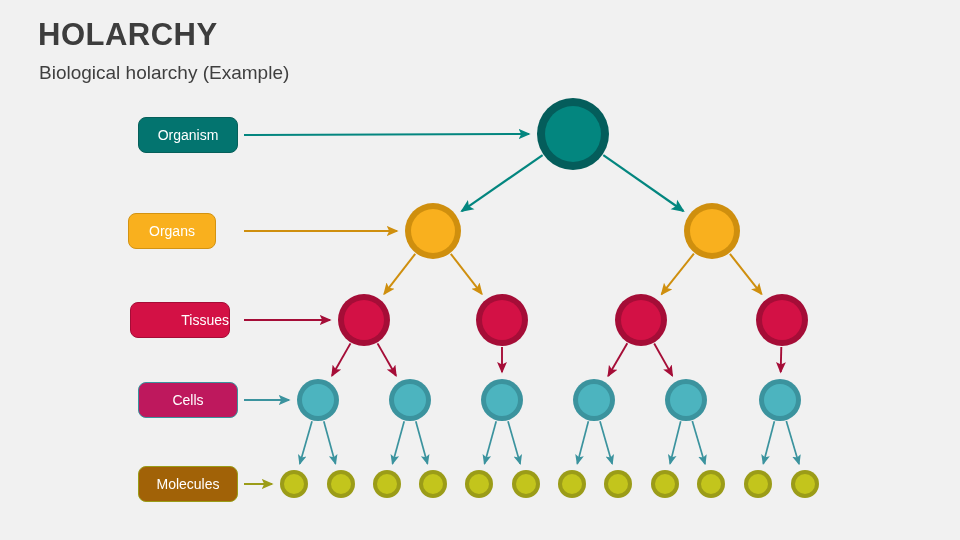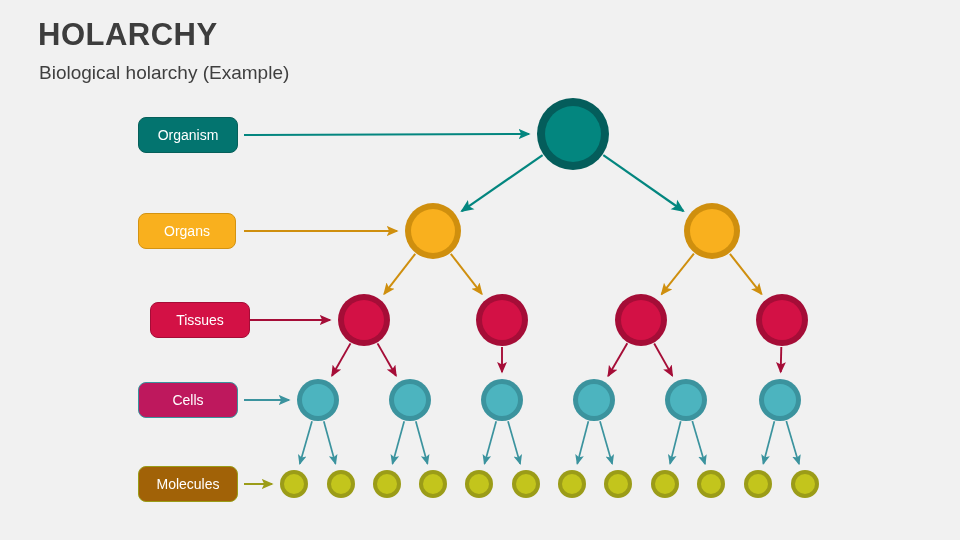--- a/index.html
+++ b/index.html
@@ -195,24 +195,24 @@
         <g>
           <circle cx="805" cy="484" r="14" fill="#9b9c18"></circle>
           <circle cx="805" cy="484" r="10" fill="#c3c51c"></circle>
         </g>
       </g>
   </svg>
 
   <div class="label-box label-organism" style="left: 138px; top: 117px; width: 100px; height: 36px;">
     <span>Organism</span>
   </div>
-  <div class="label-box label-organs" style="left: 138px; top: 213px; width: 98px; height: 36px;">
+  <div class="label-box label-organs" style="left: 128px; top: 213px; width: 88px; height: 36px;">
     <span>Organs</span>
   </div>
-  <div class="label-box label-tissues" style="left: 150px; top: 302px; width: 100px; height: 36px;">
+  <div class="label-box label-tissues" style="left: 130px; top: 302px; width: 100px; height: 36px; justify-content: flex-end;">
     <span>Tissues</span>
   </div>
   <div class="label-box label-cells" style="left: 138px; top: 382px; width: 100px; height: 36px;">
     <span>Cells</span>
   </div>
   <div class="label-box label-molecules" style="left: 138px; top: 466px; width: 100px; height: 36px;">
     <span>Molecules</span>
   </div>
 
 </div>

